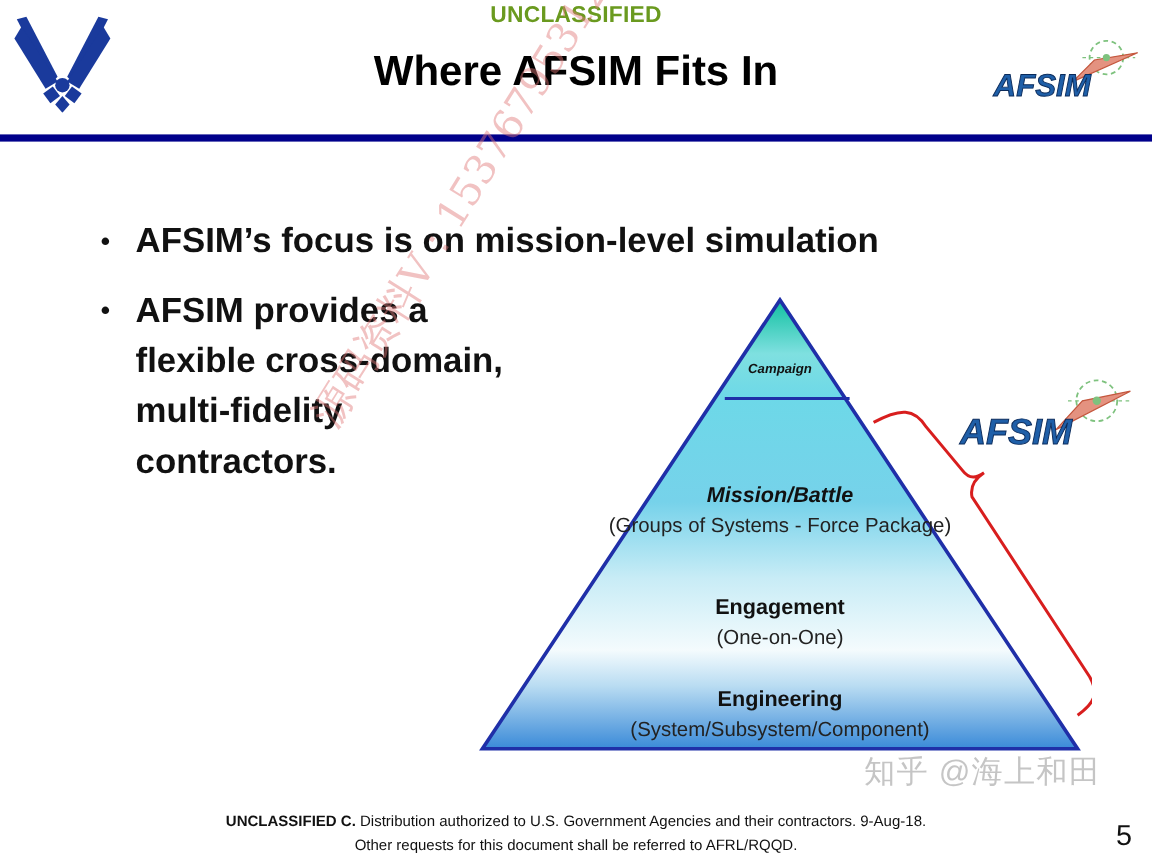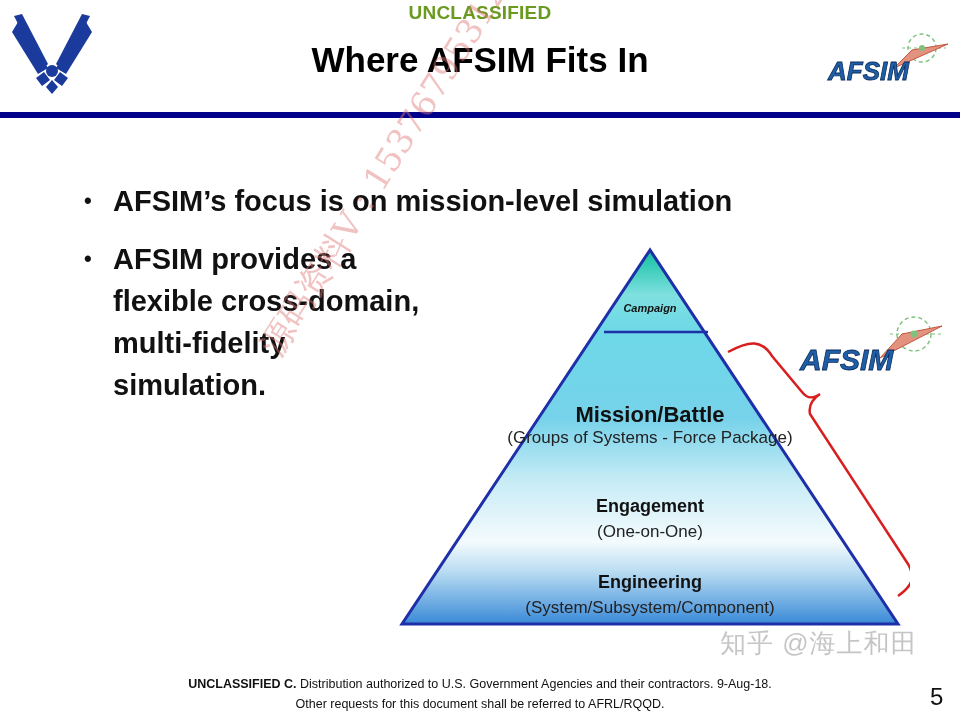--- a/index.html
+++ b/index.html
@@ -86,21 +86,21 @@
 <div class="abs bullets">
   <div class="bullet b1">
     <span class="dot">•</span>
     <span>AFSIM’s focus is on mission-level simulation</span>
   </div>
   <div class="bullet b2">
     <span class="dot">•</span>
     <div>AFSIM provides a</div>
     <div>flexible cross-domain,</div>
     <div>multi-fidelity</div>
-    <div>simulation.</div>
+    <div>contractors.</div>
   </div>
 </div>
 
 <div class="abs watermark-diag">源码资料V：15376795312</div>
 
 <div class="abs" style="left:390px; top:240px; width:520px; height:400px;">
   <svg width="520" height="400" viewBox="0 0 520 400">
     <defs>
       <linearGradient id="pg" x1="0" y1="0" x2="0" y2="1">
         <stop offset="0" stop-color="#10c0a0"></stop>
@@ -112,21 +112,21 @@
         <stop offset="0.86" stop-color="#b9dcf2"></stop>
         <stop offset="1" stop-color="#3a8ad8"></stop>
       </linearGradient>
     </defs>
     <polygon points="260,10 12,384 508,384" fill="url(#pg)" stroke="#1f2fa8" stroke-width="3"></polygon>
     <line x1="214" y1="92" x2="318" y2="92" stroke="#1f2fa8" stroke-width="2.5"></line>
 
     <path d="M338 112 C 360 100, 372 100, 382 116 L 412 152 C 418 160, 424 158, 430 154 C 424 158, 418 164, 420 174 L 518 324 C 526 338, 522 346, 508 356" fill="none" stroke="#d81e1e" stroke-width="2.5"></path>
   </svg>
   <div class="pyr-label pl-bold" style="left:200px; top:62px; width:120px; font-size:11px;font-style:italic;">Campaign</div>
-  <div class="pyr-label pl-bold" style="left:110px; top:162px; width:300px; font-size:22px;">Mission/Battle</div>
+  <div class="pyr-label pl-bold" style="left:110px; top:162px; width:300px; font-size:18px;font-style:italic;">Mission/Battle</div>
   <div class="pyr-label pl-small" style="left:110px; top:188px; width:300px;">(Groups of Systems - Force Package)</div>
   <div class="pyr-label pl-bold" style="left:110px; top:256px; width:300px; font-size:18px;">Engagement</div>
   <div class="pyr-label pl-small" style="left:110px; top:282px; width:300px;">(One-on-One)</div>
   <div class="pyr-label pl-bold" style="left:110px; top:332px; width:300px; font-size:18px;">Engineering</div>
   <div class="pyr-label pl-small" style="left:110px; top:358px; width:300px;">(System/Subsystem/Component)</div>
 </div>
 
 <div class="abs" style="left:798px; top:308px; width:150px; height:72px;">
   <svg width="150" height="72" viewBox="0 0 150 72">
     <circle cx="116" cy="26" r="17" fill="none" stroke="#7ec27e" stroke-width="1.5" stroke-dasharray="4 3"></circle>

